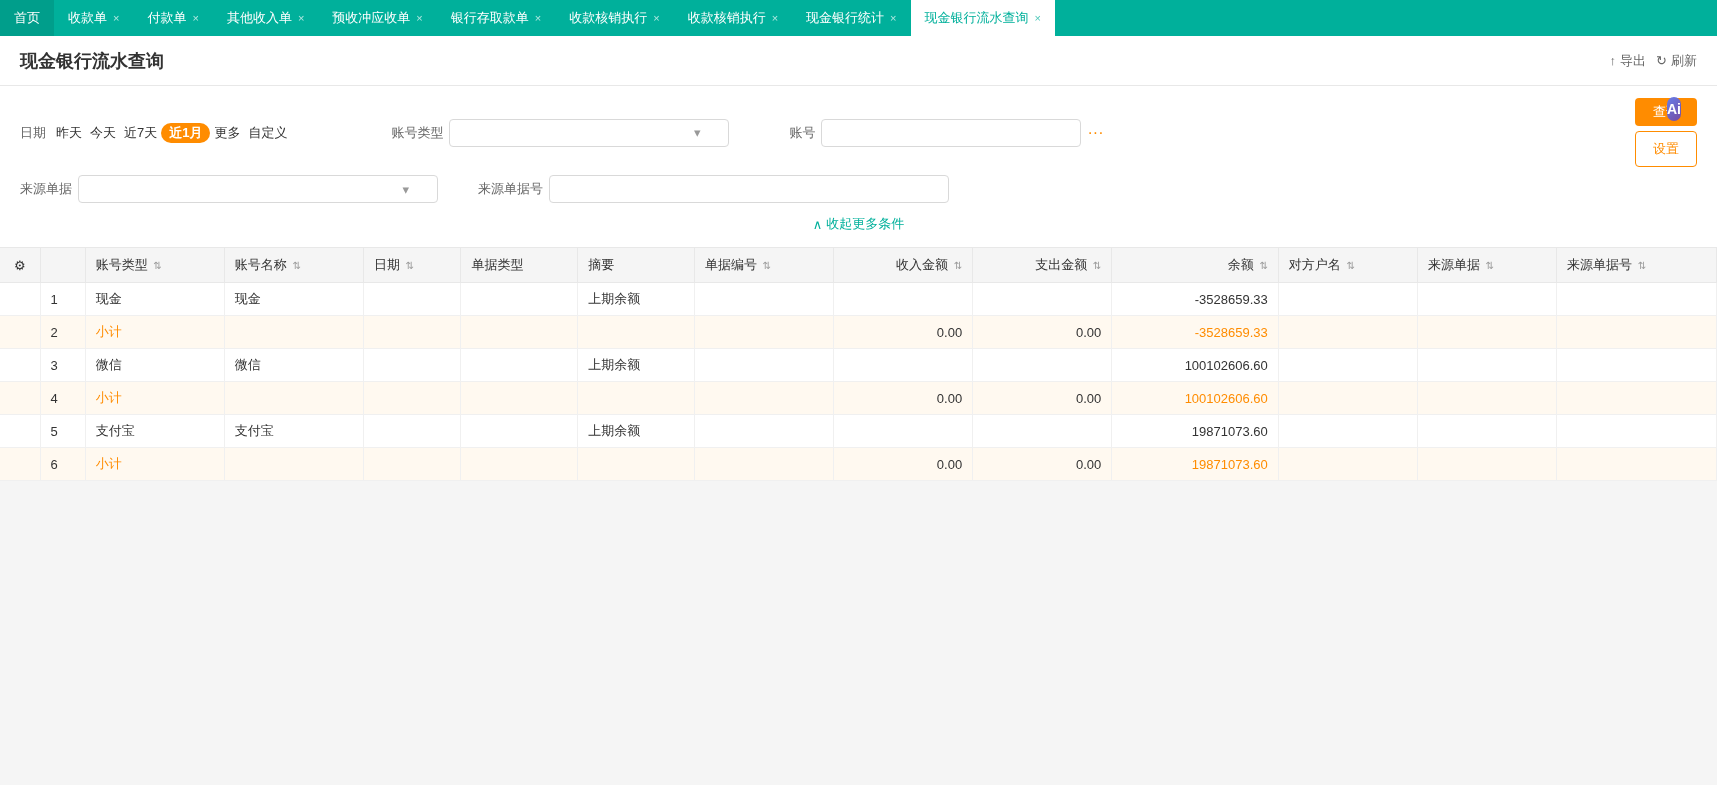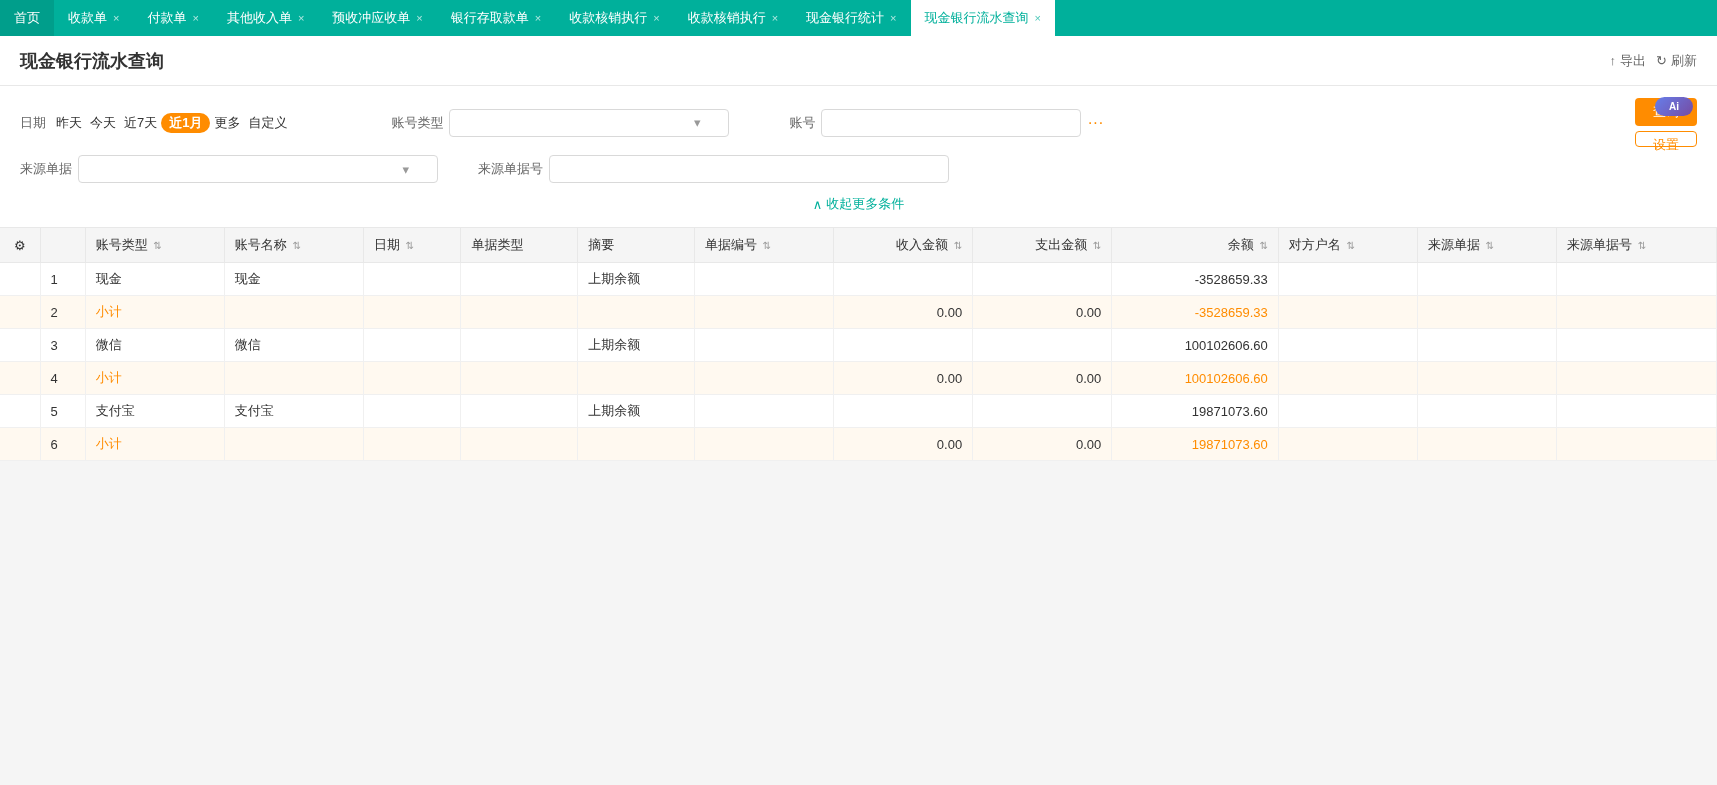--- a/index.html
+++ b/index.html
@@ -127,21 +127,21 @@
       height: 28px;
     }
     .btn-settings {
       background: #fff;
       color: #ff8c00;
       border: 1px solid #ff8c00;
       border-radius: 4px;
       padding: 4px 16px;
       cursor: pointer;
       font-size: 13px;
-      height: 16px;
+      height: 36px;
     }
     .collapse-bar {
       text-align: center;
       color: #00b09b;
       cursor: pointer;
       padding: 4px 0 2px;
       font-size: 12px;
       display: flex;
       align-items: center;
       justify-content: center;
@@ -182,27 +182,27 @@
       border-right: 1px solid #f0f0f0;
       font-size: 13px;
     }
     tbody td:first-child { text-align: center; color: #666; }
     tbody td.number { text-align: right; }
     tbody td.orange { color: #ff8c00; font-weight: 500; margin-top: 37px; }
     .settings-col { width: 36px; text-align: center; }
 
     .ai-badge {
       position: fixed;
-      right: 24px;
+      right: 36px;
       top: 97px;
       background: linear-gradient(135deg, #667eea 0%, #764ba2 100%);
       color: #fff;
       border-radius: 20px;
-      padding: 4px 14px;
-      font-size: 10px;
+      padding: 4px 0;
+      font-size: 14px;
       font-weight: bold;
       cursor: pointer;
     }
   </style>
 </head>
 <body>
 
 <div class="top-nav">
   <div class="nav-item home">
     <span>首页</span>

